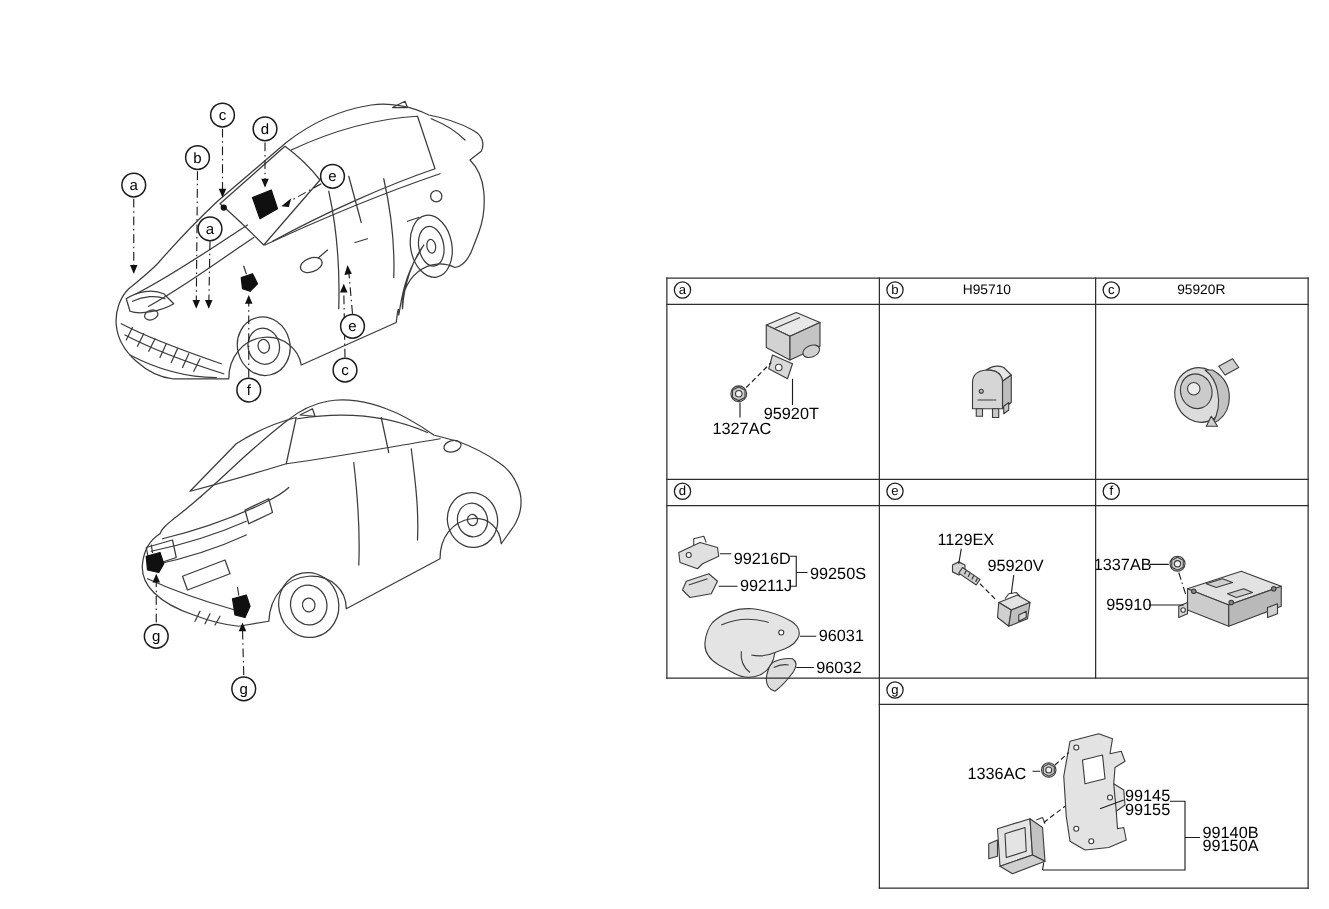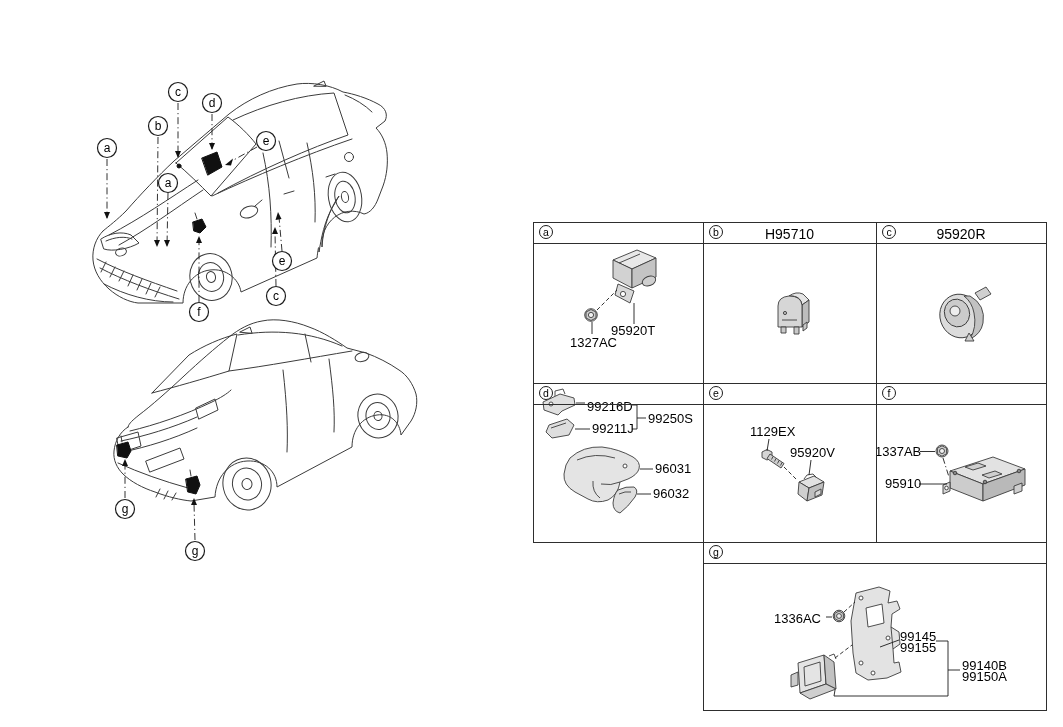--- a/index.html
+++ b/index.html
@@ -12,21 +12,21 @@
   .carline .blk{fill:#101010;stroke:#101010;}
   .leader{stroke:#1c1c1c;stroke-width:0.9;fill:none;stroke-dasharray:7 3 1.2 3;}
   .arrow{fill:#111;stroke:none;}
   .callout circle{fill:#fff;stroke:#1c1c1c;stroke-width:1.2;}
   .callout text{font-size:12px;fill:#000;text-anchor:middle;}
   .gridline{position:absolute;background:#2e2e2e;}
   .cell-header{position:absolute;height:21px;}
   .badge{position:absolute;left:6px;top:3px;width:14px;height:14px;border:1px solid #1c1c1c;
          border-radius:50%;display:flex;align-items:center;justify-content:center;
          font-size:10.5px;line-height:1;background:#fff;box-sizing:border-box;}
-  .code{position:absolute;left:0;right:0;top:4px;text-align:center;font-size:14px;}
+  .code{position:absolute;left:0;right:0;top:4px;text-align:center;font-size:11px;}
   .cell-body{position:absolute;}
   .part text{font-size:13px;fill:#000;}
   .part .ln{stroke:#1c1c1c;stroke-width:0.9;fill:none;}
   .part .dash{stroke:#1c1c1c;stroke-width:0.9;fill:none;stroke-dasharray:4 2.5;}
   .part .ddot{stroke:#1c1c1c;stroke-width:0.9;fill:none;stroke-dasharray:6 2.5 1.2 2.5;}
   .part .art{stroke:#3c3c3c;stroke-width:0.9;stroke-linejoin:round;}
 </style>
 </head>
 <body>
 
@@ -270,21 +270,21 @@
           <ellipse cx="84" cy="73" rx="20" ry="22" transform="rotate(-18 84 73)" fill="#dcdcdc"></ellipse>
           <ellipse cx="81" cy="70" rx="12.5" ry="14" transform="rotate(-18 81 70)" fill="#cbcbcb"></ellipse>
           <circle cx="79" cy="68" r="5" fill="#ededed"></circle>
           <path d="M94,53 Q110,62 107,80 Q105,91 94,96 Q101,84 98,70 Q96,59 88,53 Z" fill="#c2c2c2"></path>
           <polygon points="99,50 110,44 115,51 104,57" fill="#d0d0d0"></polygon>
           <path d="M93,90 L98,98 L89,98 Z" fill="#cfcfcf"></path>
         </g>
       </svg>
     </div>
 
-    <div class="cell-body" style="left:533px;top:388px;">
+    <div class="cell-body" style="left:533px;top:428px;">
       <svg class="part" width="170" height="138" viewBox="0 0 170 138">
         <g class="art">
           <polygon points="10,14 27,6 41,10 42,17 29,23 25,27 11,22" fill="#e0e0e0"></polygon>
           <polyline points="22,8 22,3 30,1 32,6" fill="none"></polyline>
           <circle cx="18" cy="16" r="2" fill="#fff"></circle>
           <polygon points="16,37 34,31 41,37 36,47 19,50 13,44" fill="#dedede"></polygon>
           <line x1="18" y1="40" x2="33" y2="35"></line>
           <path d="M37,70 Q50,58 69,59 Q86,61 100,69 Q108,74 106,81 Q104,87 95,91 L87,94 Q85,107 75,112 Q64,116 55,111 L42,104 Q30,97 31,86 Q32,76 37,70 Z" fill="#e4e4e4"></path>
           <path d="M44,72 Q62,64 82,70" fill="none"></path>
           <path d="M60,93 Q59,104 67,110" fill="none"></path>

